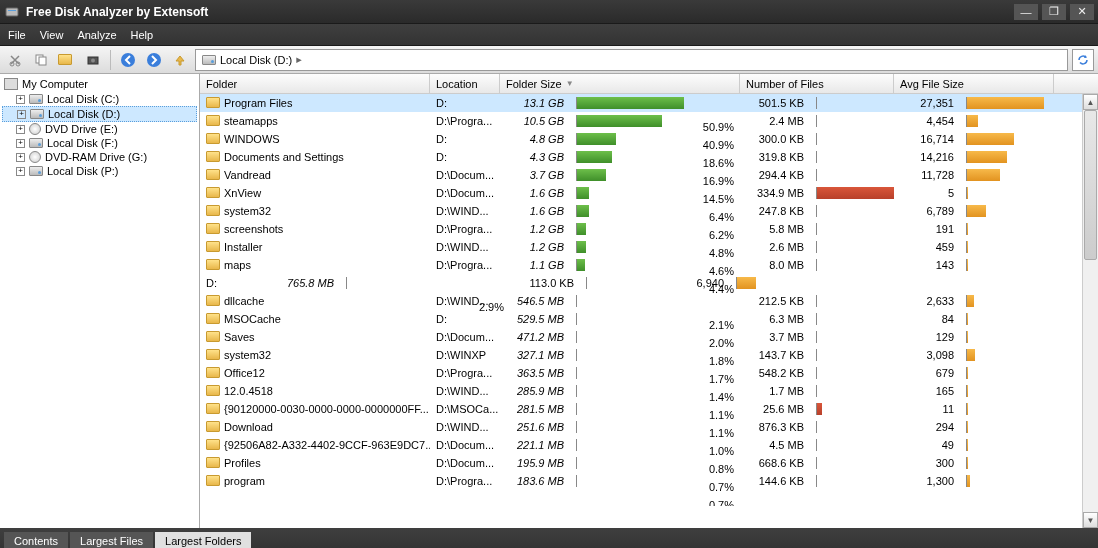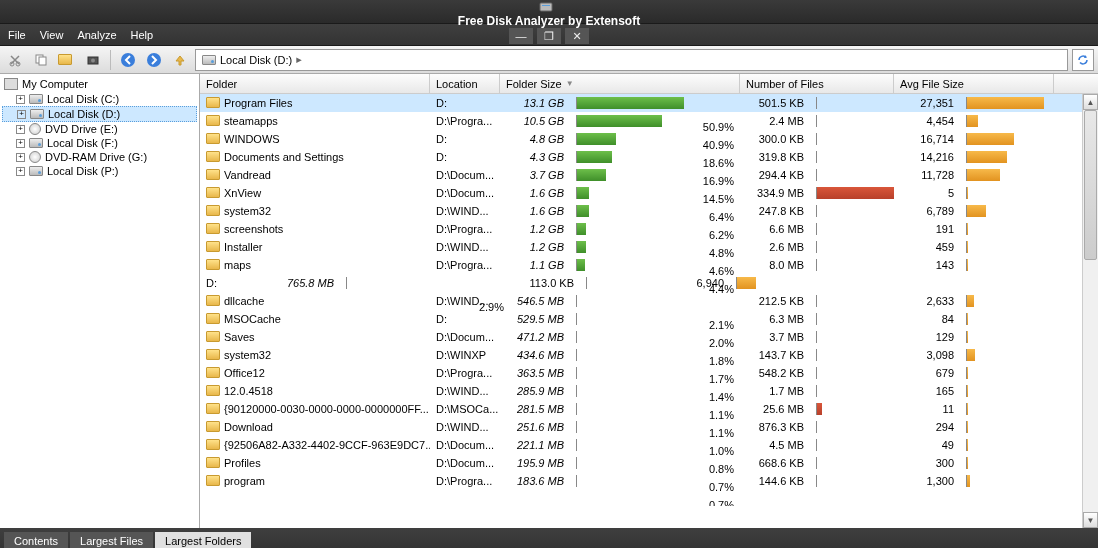--- a/index.html
+++ b/index.html
@@ -1,18 +1,18 @@
 <!DOCTYPE html>
 <html><head>
 <meta charset="utf-8">
 <style>
 * { margin: 0; padding: 0; box-sizing: border-box; font-family: Tahoma, sans-serif; font-size: 11px; }
 body { background: #4a4a4a; width: 1098px; height: 548px; overflow: hidden; }
 
-.titlebar { background: linear-gradient(#3a3a3a, #2a2a2a); color: #fff; height: 24px; display: flex; align-items: center; padding: 0 4px; border-bottom: 1px solid #1a1a1a; flex-direction: column; }
+.titlebar { background: linear-gradient(#3a3a3a, #2a2a2a); color: #fff; height: 24px; display: flex; align-items: center; padding: 0 4px; border-bottom: 1px solid #1a1a1a; }
 .titlebar-icon { width: 16px; height: 16px; margin-right: 6px; display: inline-flex; align-items: center; justify-content: center; }
 .titlebar-title { flex: 1; font-weight: bold; font-size: 12px; }
 .win-btns { display: flex; gap: 4px; }
 .win-btn { width: 24px; height: 16px; background: #555; display: flex; align-items: center; justify-content: center; color: #eee; cursor: pointer; }
 
 .menubar { background: linear-gradient(#3f3f3f, #333); height: 22px; display: flex; align-items: center; padding: 0 8px; gap: 14px; color: #fff; border-bottom: 1px solid #1a1a1a; }
 .menu-item { cursor: pointer; }
 
 .toolbar { background: linear-gradient(#f5f5f5, #dcdcdc); height: 28px; display: flex; align-items: center; padding: 0 4px; gap: 4px; border-bottom: 1px solid #aaa; }
 .tb-btn { width: 22px; height: 22px; display: flex; align-items: center; justify-content: center; cursor: pointer; border-radius: 2px; }
@@ -354,21 +354,21 @@
               <div class="col-folder">
                 <span class="folder-ico"></span>
                 <span>screenshots</span>
               </div>
               <div class="col-loc">D:\Progra...</div>
               <div class="col-size">1.2 GB</div>
               <div class="col-sizebar">
                 <div class="bar bar-green" style="width: 9%;"></div>
               </div>
               <div class="col-pct">4.8%</div>
-              <div class="col-avg">6.6 MB</div>
+              <div class="col-avg">5.8 MB</div>
               <div class="col-avgbar">
                 <div class="bar bar-red" style="width: 1px;"></div>
               </div>
               <div class="col-files">191</div>
               <div class="col-filesbar">
                 <div class="bar bar-orange" style="width: 2px;"></div>
               </div>
             </div>
             <div class="grid-row">
               <div class="col-folder">
@@ -485,21 +485,21 @@
               <div class="col-filesbar">
                 <div class="bar bar-orange" style="width: 2px;"></div>
               </div>
             </div>
             <div class="grid-row">
               <div class="col-folder">
                 <span class="folder-ico"></span>
                 <span>system32</span>
               </div>
               <div class="col-loc">D:\WINXP</div>
-              <div class="col-size">434.6 MB</div>
+              <div class="col-size">327.1 MB</div>
               <div class="col-sizebar">
                 <div class="bar bar-green" style="width: 1%;"></div>
               </div>
               <div class="col-pct">1.7%</div>
               <div class="col-avg">143.7 KB</div>
               <div class="col-avgbar">
                 <div class="bar bar-red" style="width: 1px;"></div>
               </div>
               <div class="col-files">3,098</div>
               <div class="col-filesbar">

